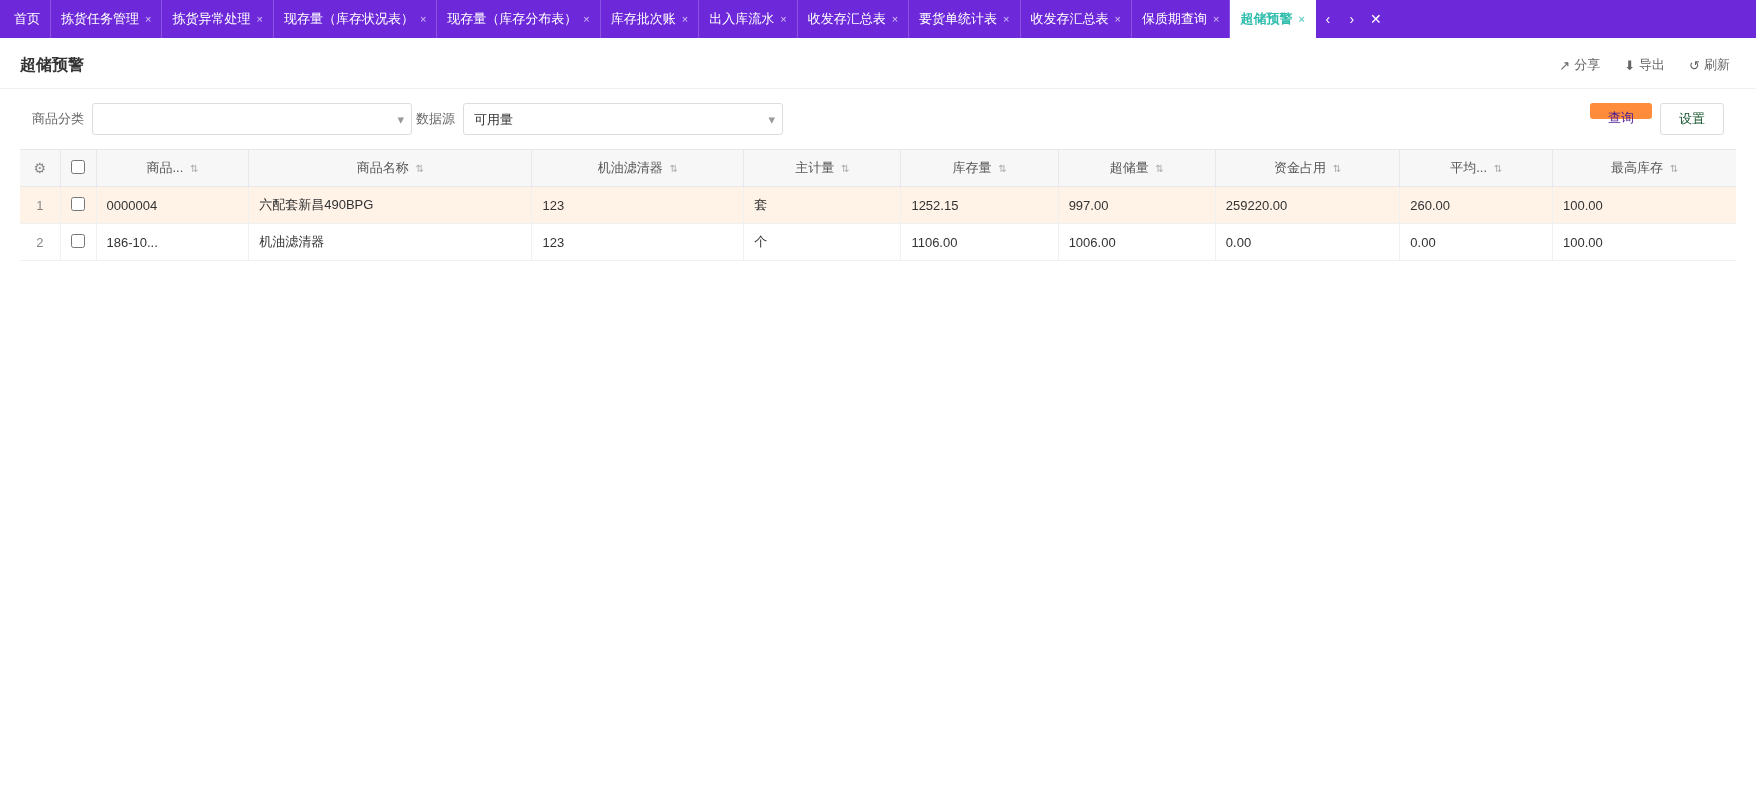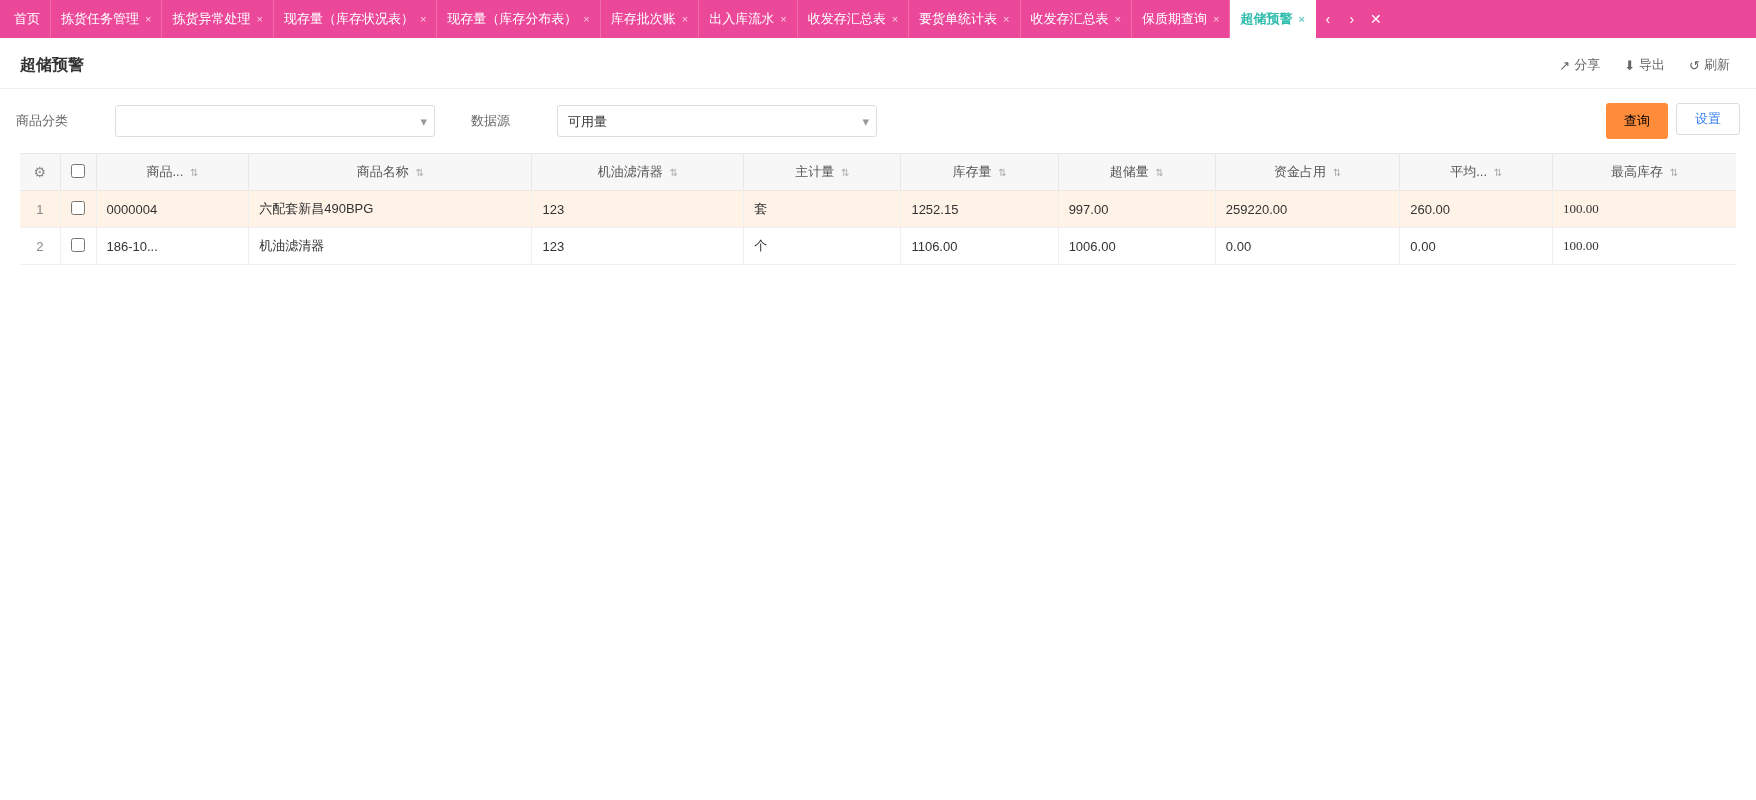--- a/index.html
+++ b/index.html
@@ -1,20 +1,20 @@
 <!DOCTYPE html>
 <html><head>
   <meta charset="utf-8">
   <style>
     * { box-sizing: border-box; margin: 0; padding: 0; }
     body { font-family: 'Microsoft YaHei', Arial, sans-serif; font-size: 13px; background: #f5f5f5; color: #333; }
 
     
     .topbar {
-      background: #ec4899;
+      background: #6d28d9;
       display: flex;
       align-items: center;
       height: 38px;
       padding: 0 4px;
       overflow: hidden;
     }
     .topbar-tab {
       display: flex;
       align-items: center;
       padding: 0 10px;
@@ -78,22 +78,22 @@
       font-size: 13px;
       cursor: pointer;
       padding: 4px 6px;
       border-radius: 3px;
     }
 
     
     .filter-area {
       display: flex;
       align-items: center;
-      padding: 14px 16px;
-      gap: 36px;
+      padding: 14px 32px;
+      gap: 4px;
     }
     .filter-item {
       display: flex;
       align-items: center;
       gap: 8px;
     }
     .filter-label {
       color: #666;
       white-space: nowrap;
       font-size: 13px;
@@ -103,53 +103,52 @@
       border-radius: 3px;
       height: 32px;
       padding: 0 28px 0 10px;
       appearance: none;
       background: #fff;
       min-width: 320px;
       font-size: 13px;
       color: #333;
       cursor: pointer;
       position: relative;
-      margin-left: 39px;
     }
     .filter-select-wrapper {
       position: relative;
       display: inline-block;
     }
     .filter-select-wrapper .chevron {
       position: absolute;
       right: 8px;
       top: 50%;
       transform: translateY(-50%);
       pointer-events: none;
       color: #999;
     }
     .filter-btn-group {
       margin-left: auto;
       display: flex;
       gap: 8px;
     }
     .btn-query {
       background: #ff8c3a;
-      color: #000000;
+      color: #4c1d95;
       border: none;
       border-radius: 3px;
       padding: 6px 18px;
       font-size: 13px;
       cursor: pointer;
-      height: 36px;
+      height: 16px;
       text-align: center;
     }
     .btn-settings {
       background: #fff;
-      color: #3b82f6;
+      color: #14532d;
       border: 1px solid #ddd;
       border-radius: 3px;
       padding: 6px 18px;
       font-size: 13px;
       cursor: pointer;
       height: 32px;
     }
 
     
     .table-wrapper {
@@ -179,21 +178,21 @@
     tbody tr {
       border-bottom: 1px solid #f0f0f0;
     }
     tbody tr.row-highlighted { background: #fff3e8; }
     tbody td {
       padding: 9px 10px;
       color: #333;
       border-right: 1px solid #f0f0f0;
       white-space: nowrap;
     }
-    tbody td:last-child { border-right: none; font-family: Liberation Serif, serif; }
+    tbody td:last-child { border-right: none; }
     .col-index { width: 40px; text-align: center; color: #888; }
     .col-checkbox { width: 36px; text-align: center; }
     .col-settings { width: 36px; text-align: center; }
     .checkbox-input {
       width: 14px;
       height: 14px;
       cursor: pointer;
       accent-color: #2ebdad;
     }
     .gear-icon { color: #888; font-size: 14px; cursor: pointer; }

